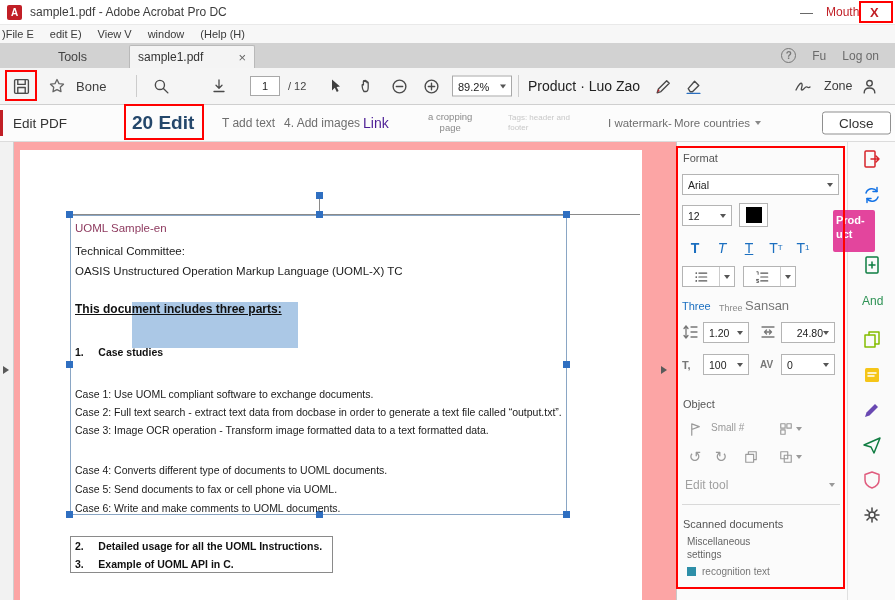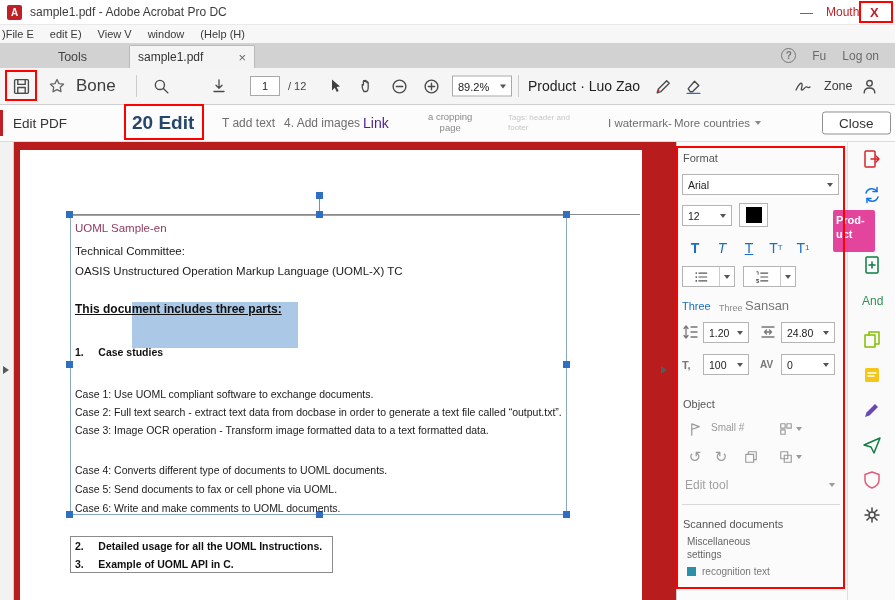--- a/index.html
+++ b/index.html
@@ -31,38 +31,38 @@
   .help-circle { width:15px; height:15px; border:1.5px solid #777; border-radius:50%; font-size:10px; display:flex; align-items:center; justify-content:center; color:#777; font-weight:bold; }
 
   
   .toolbar { position:absolute; left:0; top:68px; width:100%; height:37px; background:#f5f5f5; border-bottom:1px solid #cfcfcf; }
   .toolbar > * { position:absolute; top:50%; transform:translateY(-50%); }
   .tb-ic { width:26px; height:26px; display:flex; align-items:center; justify-content:center; }
   .page-input { width:30px; height:20px; border:1px solid #a8a8a8; background:#fff; text-align:center; font-size:11px; line-height:18px; color:#222; }
   .page-total { font-size:11px; color:#444; }
   .zoom-select { width:60px; height:21px; border:1px solid #a8a8a8; background:#fff; font-size:11px; display:flex; align-items:center; justify-content:space-between; padding:0 5px; color:#222; }
   .sep-v { width:1px; height:22px; background:#cccccc; }
-  .tb-text { font-size:17px; color:#3d3d3d; }
+  .tb-text { font-size:13px; color:#3d3d3d; }
 
   
   .editbar { position:absolute; left:0; top:105px; width:100%; height:37px; background:#fcfcfc; border-bottom:1px solid #dcdcdc; }
   .editbar > * { position:absolute; top:50%; transform:translateY(-50%); }
   .edit-accent { left:0; width:3px; height:26px; background:#c11f26; }
   .eb-title { left:13px; font-size:13.5px; color:#333; }
   .eb-edit { left:132px; font-size:19px; color:#24476b; font-weight:bold; }
   .eb-item { font-size:12px; color:#6e6e6e; white-space:nowrap; }
   .eb-small { font-size:9.5px; color:#8a8a8a; text-align:center; line-height:1.15; }
   .eb-faded { font-size:8px; color:#c8c8c8; text-align:left; line-height:1.2; }
   .eb-close { left:822px; border:1px solid #8f8f8f; border-radius:3px; background:#fff; padding:3px 16px; font-size:13.5px; color:#333; }
 
   
   .content { position:absolute; left:0; top:142px; width:895px; height:458px; }
   .left-strip { position:absolute; left:0; top:0; width:14px; height:100%; background:#f2f2f2; border-right:1px solid #cfcfcf; }
   .tri-r { width:0; height:0; border-top:4.5px solid transparent; border-bottom:4.5px solid transparent; border-left:6px solid #5a5a5a; }
-  .doc-area { position:absolute; left:14px; top:0; width:662px; height:100%; background:#b91c1c; overflow:hidden; }
+  .doc-area { position:absolute; left:14px; top:0; width:662px; height:100%; background:#fca5a5; overflow:hidden; }
   .page { position:absolute; left:6px; top:8px; width:622px; height:450px; background:#fff; }
   .page > div { position:absolute; white-space:nowrap; }
 
   .sel-box { left:50px; top:65px; width:497px; height:300px; border:1px solid #8aa6c4; }
   .sel-topline { left:50px; top:64px; width:570px; height:1px; background:#8a8a8a; }
   .sel-conn { left:299px; top:46px; width:1px; height:19px; background:#8a8a8a; }
   .hdl { position:absolute; width:7px; height:7px; background:#2f6fc1; }
   .hl { left:112px; top:152px; width:166px; height:46px; background:#abc8e6; }
 
   .d-title { left:55px; top:72px; font-size:11.5px; color:#8e3a5f; }
@@ -350,21 +350,21 @@
         </span>
         <div class="psel" style="position:static; width:46px;">
           <span>1.20</span>
           <span class="chev"></span>
         </div>
         <span style="margin-left:6px">
           <svg width="16" height="16" viewBox="0 0 16 16" class="ln" style="stroke:#777">
               <path d="M2 3 h12 M2 13 h12 M4.5 8 h7 M4.5 8 l2-2 M4.5 8 l2 2 M11.5 8 l-2-2 M11.5 8 l-2 2"></path>
             </svg>
         </span>
-        <div class="psel" style="position:static; width:54px;">
+        <div class="psel" style="position:static; width:54px;justify-content:flex-end;">
           <span>24.80</span>
           <span class="chev"></span>
         </div>
       </div>
 
       <div class="srow" style="left:5px; top:212px;">
         <span style="color:#777; font-size:11px; font-weight:bold; width:16px;">T,</span>
         <div class="psel" style="position:static; width:46px;">
           <span>100</span>
           <span class="chev"></span>

